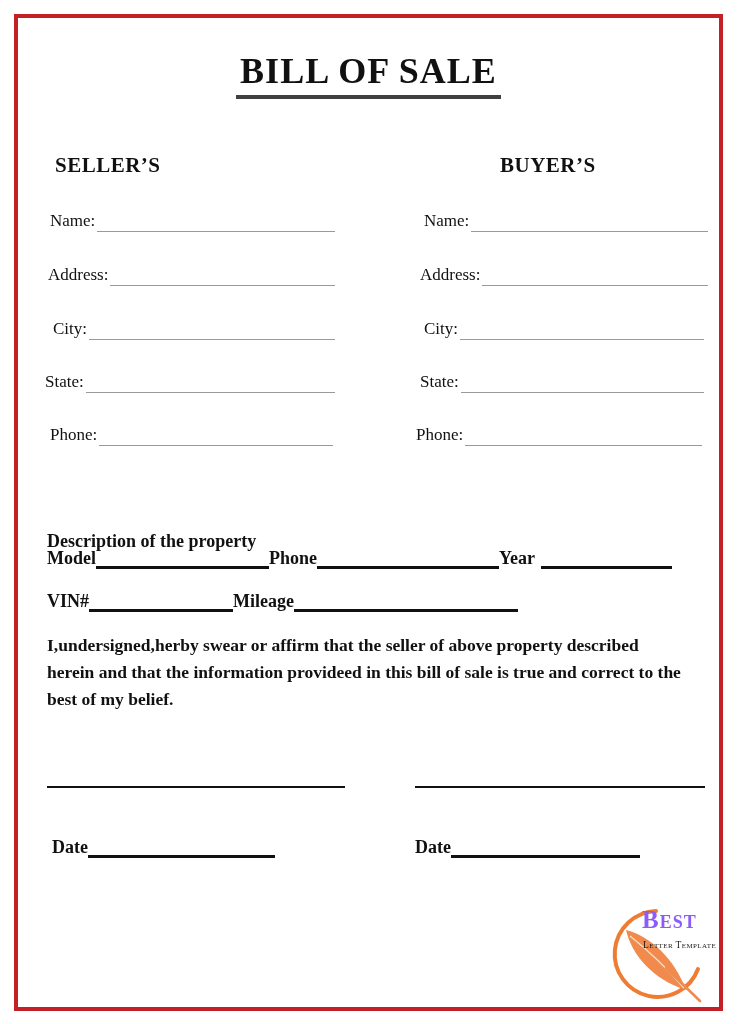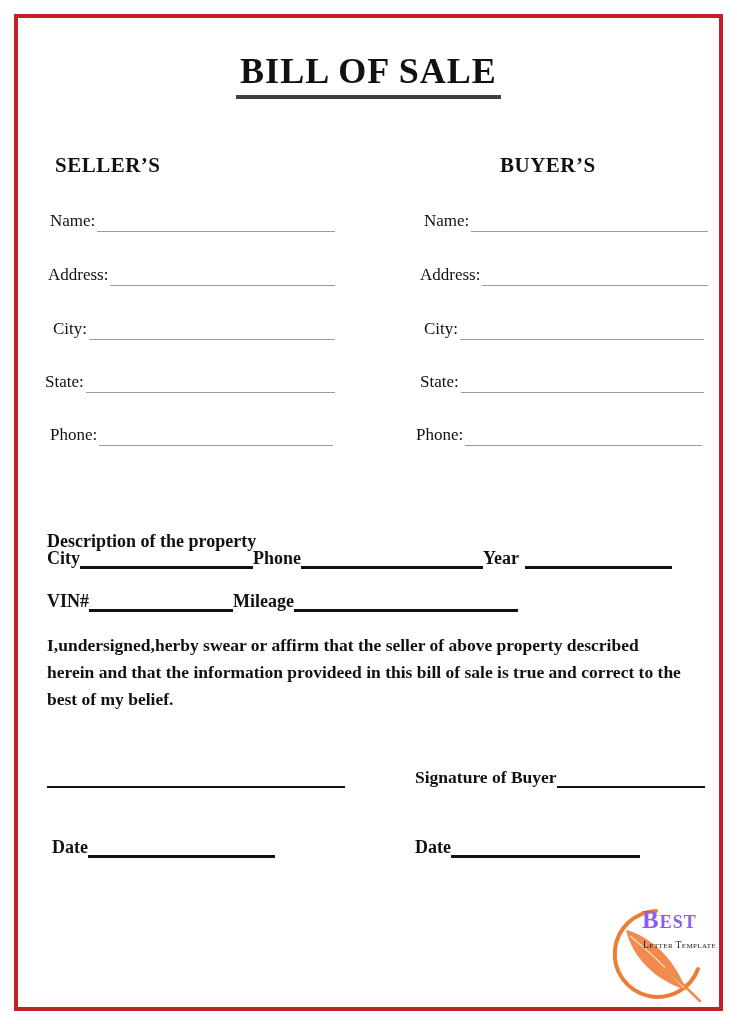--- a/index.html
+++ b/index.html
@@ -108,42 +108,41 @@
   <span class="blank-gray"></span>
 </div>
 <div class="field-row" style="left:416px;top:418px;width:286px;">
   <span class="field-label">Phone:</span>
   <span class="blank-gray"></span>
 </div>
 
 <div class="desc-heading">Description of the property</div>
 
 <div class="bold-row" style="left:47px;top:543px;width:625px;">
-  <span class="lbl">City</span>
+  <span class="lbl">Model</span>
   <span class="blank-black" style="width:173px;"></span>
   <span class="lbl">Phone</span>
   <span class="blank-black" style="width:182px;"></span>
   <span class="lbl" style="padding-right:6px;">Year</span>
   <span class="blank-black" style="flex:1;"></span>
 </div>
 
 <div class="bold-row" style="left:47px;top:586px;width:471px;">
   <span class="lbl">VIN#</span>
   <span class="blank-black" style="width:144px;"></span>
   <span class="lbl">Mileage</span>
   <span class="blank-black" style="flex:1;"></span>
 </div>
 
 <div class="affirmation">I,undersigned,herby swear or affirm that the seller of above property described herein and that the information provideed in this bill of sale is true and correct to the best of my belief.</div>
 
 <div class="bold-row" style="left:47px;top:762px;width:298px;">
   <span class="blank-black" style="flex:1;border-bottom-width:2.5px;"></span>
 </div>
 <div class="bold-row" style="left:415px;top:762px;width:290px;">
-  <span class="lbl" style="font-size:17.5px;">Signature of Buyer</span>
   <span class="blank-black" style="flex:1;border-bottom-width:2.5px;"></span>
 </div>
 
 <div class="bold-row" style="left:52px;top:832px;width:223px;">
   <span class="lbl">Date</span>
   <span class="blank-black" style="flex:1;"></span>
 </div>
 <div class="bold-row" style="left:415px;top:832px;width:225px;">
   <span class="lbl">Date</span>
   <span class="blank-black" style="flex:1;"></span>

